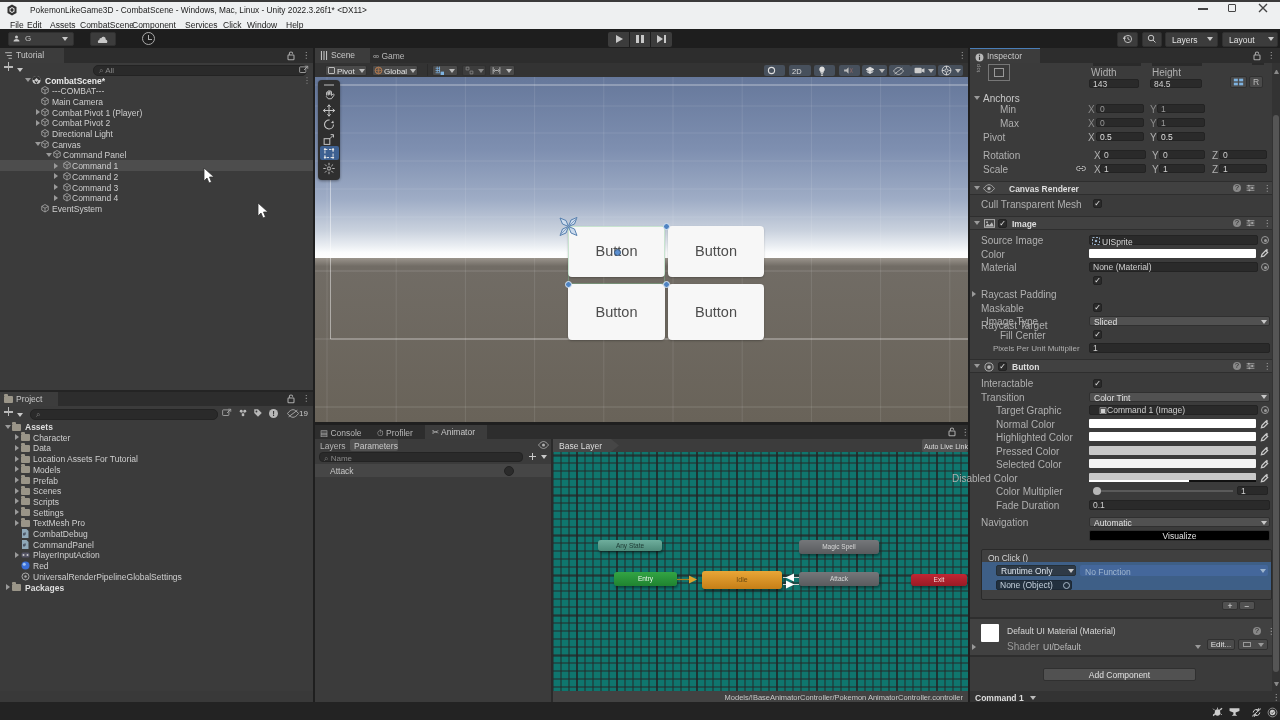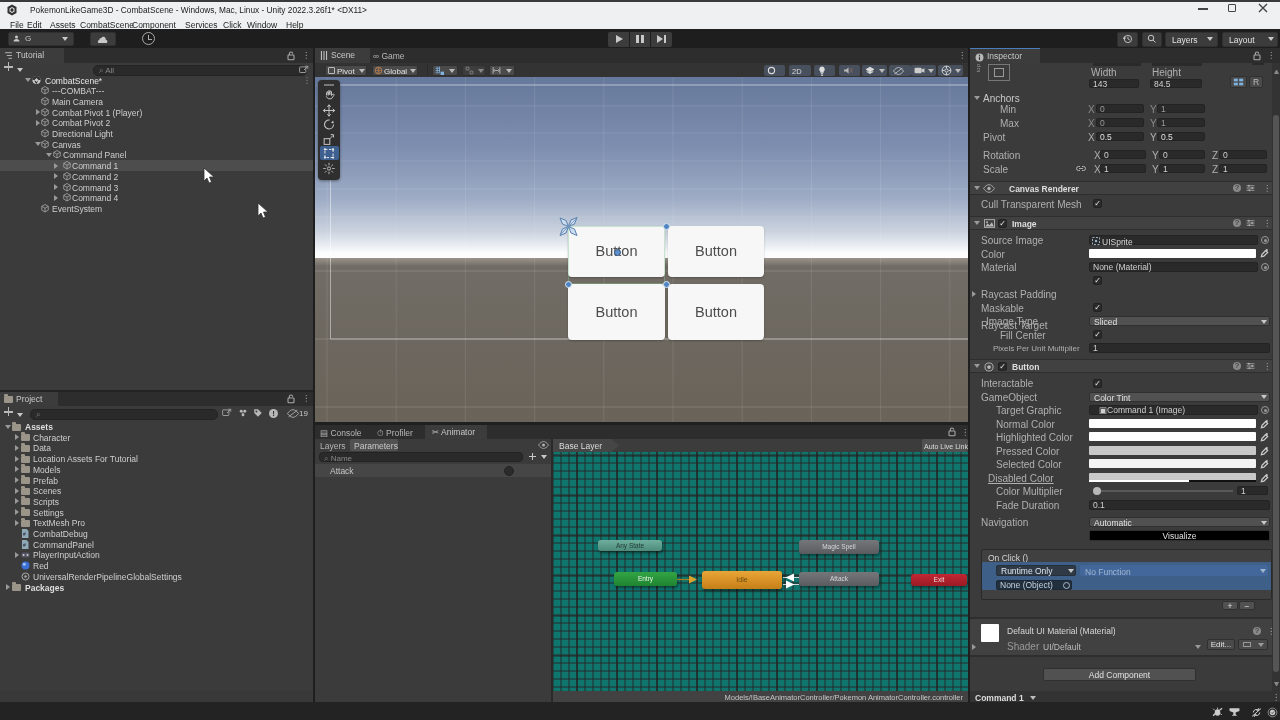--- a/index.html
+++ b/index.html
@@ -105,21 +105,21 @@
 <svg class="a" style="left:299px;top:65px" width="10" height="10" viewBox="0 0 16 16">
     <rect x="1" y="3" width="10" height="9" rx="1" fill="none" stroke="#a8a8a8" stroke-width="1.4"></rect>
     <path d="M8 8l6-6M10 2h4v4" stroke="#a8a8a8" stroke-width="1.4" fill="none"></path>
   </svg>
 <div id="hier">
     <div class="arrow-d" style="left:25px;top:78px"></div>
     <svg class="a" style="left:32px;top:75px" width="9" height="10" viewBox="0 0 20 20">
       <circle cx="10" cy="10" r="9" fill="#ccc"></circle>
       <path fill="#333" d="M10 1a9 9 0 0 1 9 9h-4.5L10 5.5 5.5 10H1a9 9 0 0 1 9-9zM5.5 10L10 14.5 14.5 10 10 18.8A9 9 0 0 1 5.5 10z"></path>
     </svg>
-    <div class="a tx" style="left:45px;top:75.5px;font-weight:normal;color:#e8e8e8">CombatScene*</div>
+    <div class="a tx" style="left:45px;top:75.5px;font-weight:bold;color:#e8e8e8">CombatScene*</div>
     <svg class="a" style="left:41px;top:86.2px" width="8" height="9" viewBox="0 0 16 18">
       <path fill="none" stroke="#b8b8b8" stroke-width="1.4" d="M8 1l6.5 3.7v7.6L8 16l-6.5-3.7V4.7zM1.5 4.7L8 8.4l6.5-3.7M8 8.4V16"></path>
     </svg>
     <div class="a tx" style="left:52px;top:86.2px;color:#cfcfcf">---COMBAT---</div>
     <svg class="a" style="left:41px;top:96.9px" width="8" height="9" viewBox="0 0 16 18">
       <path fill="none" stroke="#b8b8b8" stroke-width="1.4" d="M8 1l6.5 3.7v7.6L8 16l-6.5-3.7V4.7zM1.5 4.7L8 8.4l6.5-3.7M8 8.4V16"></path>
     </svg>
     <div class="a tx" style="left:52px;top:96.9px;color:#cfcfcf">Main Camera</div>
     <div class="arrow-r" style="left:36px;top:109.1px"></div>
     <svg class="a" style="left:41px;top:107.6px" width="8" height="9" viewBox="0 0 16 18">
@@ -745,21 +745,21 @@
     <div class="a" style="left:1233px;top:362px;width:8px;height:8px;border-radius:50%;background:#888;color:#222;font-size:7px;text-align:center;line-height:8px">?</div>
     <svg class="a" style="left:1246px;top:362px" width="9" height="8" viewBox="0 0 16 14">
       <path stroke="#aaa" stroke-width="1.5" d="M1 3h14M1 7h14M1 11h14"></path>
       <circle cx="5" cy="3" r="1.8" fill="#aaa"></circle>
       <circle cx="11" cy="7" r="1.8" fill="#aaa"></circle>
       <circle cx="6" cy="11" r="1.8" fill="#aaa"></circle>
     </svg>
     <div class="a tx" style="left:1263px;top:361px;color:#aaa">⋮</div>
     <div class="a lbl" style="left:981px;top:379px;">Interactable</div>
     <div class="chk" style="left:1093px;top:378.5px">✓</div>
-    <div class="a lbl" style="left:981px;top:392.5px;">GameObject</div>
+    <div class="a lbl" style="left:981px;top:392.5px;">Transition</div>
     <div class="a dd" style="left:1089px;top:391.5px;width:181px;height:10px"><span style="margin-left:4px;line-height:9px;display:inline-block">Color Tint</span></div>
     <div class="caret" style="left:1261px;top:395px"></div>
     <div class="a lbl" style="left:996px;top:406px;">Target Graphic</div>
     <div class="a fld" style="left:1089px;top:405px;width:169px;height:10px"><span style="margin-left:9px;color:#d0d0d0;line-height:9px;display:inline-block">▣Command 1 (Image)</span></div>
     <div class="a" style="left:1261px;top:406px;width:8px;height:8px;border-radius:50%;border:1.2px solid #999"></div>
     <div class="a" style="left:1263.6px;top:408.6px;width:3px;height:3px;border-radius:50%;background:#999"></div>
     <div class="a lbl" style="left:996px;top:419.5px;">Normal Color</div>
     <div class="swatch" style="left:1089px;top:418.5px;width:167px;background:#fff"></div>
     <svg class="a" style="left:1260px;top:418.5px" width="9" height="10" viewBox="0 0 14 16">
       <path d="M2 14l1-4 6-6 3 3-6 6zM10 2l2 2" stroke="#ccc" stroke-width="2" fill="none"></path>
@@ -772,21 +772,21 @@
     <div class="a lbl" style="left:996px;top:446.5px;">Pressed Color</div>
     <div class="swatch" style="left:1089px;top:445.5px;width:167px;background:#c8c8c8"></div>
     <svg class="a" style="left:1260px;top:445.5px" width="9" height="10" viewBox="0 0 14 16">
       <path d="M2 14l1-4 6-6 3 3-6 6zM10 2l2 2" stroke="#ccc" stroke-width="2" fill="none"></path>
     </svg>
     <div class="a lbl" style="left:996px;top:460px;">Selected Color</div>
     <div class="swatch" style="left:1089px;top:459px;width:167px;background:#f4f4f4"></div>
     <svg class="a" style="left:1260px;top:459px" width="9" height="10" viewBox="0 0 14 16">
       <path d="M2 14l1-4 6-6 3 3-6 6zM10 2l2 2" stroke="#ccc" stroke-width="2" fill="none"></path>
     </svg>
-    <div class="a lbl" style="left:988px;top:473.5px;text-decoration:underline;">Disabled Color</div>
+    <div class="a lbl" style="left:952px;top:473.5px;">Disabled Color</div>
     <div class="swatch" style="left:1089px;top:472.5px;width:167px;background:#c8c8c8"></div>
     <svg class="a" style="left:1260px;top:472.5px" width="9" height="10" viewBox="0 0 14 16">
       <path d="M2 14l1-4 6-6 3 3-6 6zM10 2l2 2" stroke="#ccc" stroke-width="2" fill="none"></path>
     </svg>
     <div class="a" style="left:1089px;top:479.5px;width:100px;height:2px;background:#fff"></div>
     <div class="a" style="left:1189px;top:479.5px;width:67px;height:2px;background:#111"></div>
     <div class="a lbl" style="left:996px;top:487px;">Color Multiplier</div>
     <div class="a" style="left:1095px;top:490px;width:138px;height:1.5px;background:#5a5a5a"></div>
     <div class="a" style="left:1093px;top:486.5px;width:8px;height:8px;border-radius:50%;background:#b8b8b8"></div>
     <div class="a fld" style="left:1237px;top:485.5px;width:31px;height:9px"><span style="margin-left:3px;color:#d0d0d0;line-height:8px;display:inline-block">1</span></div>

